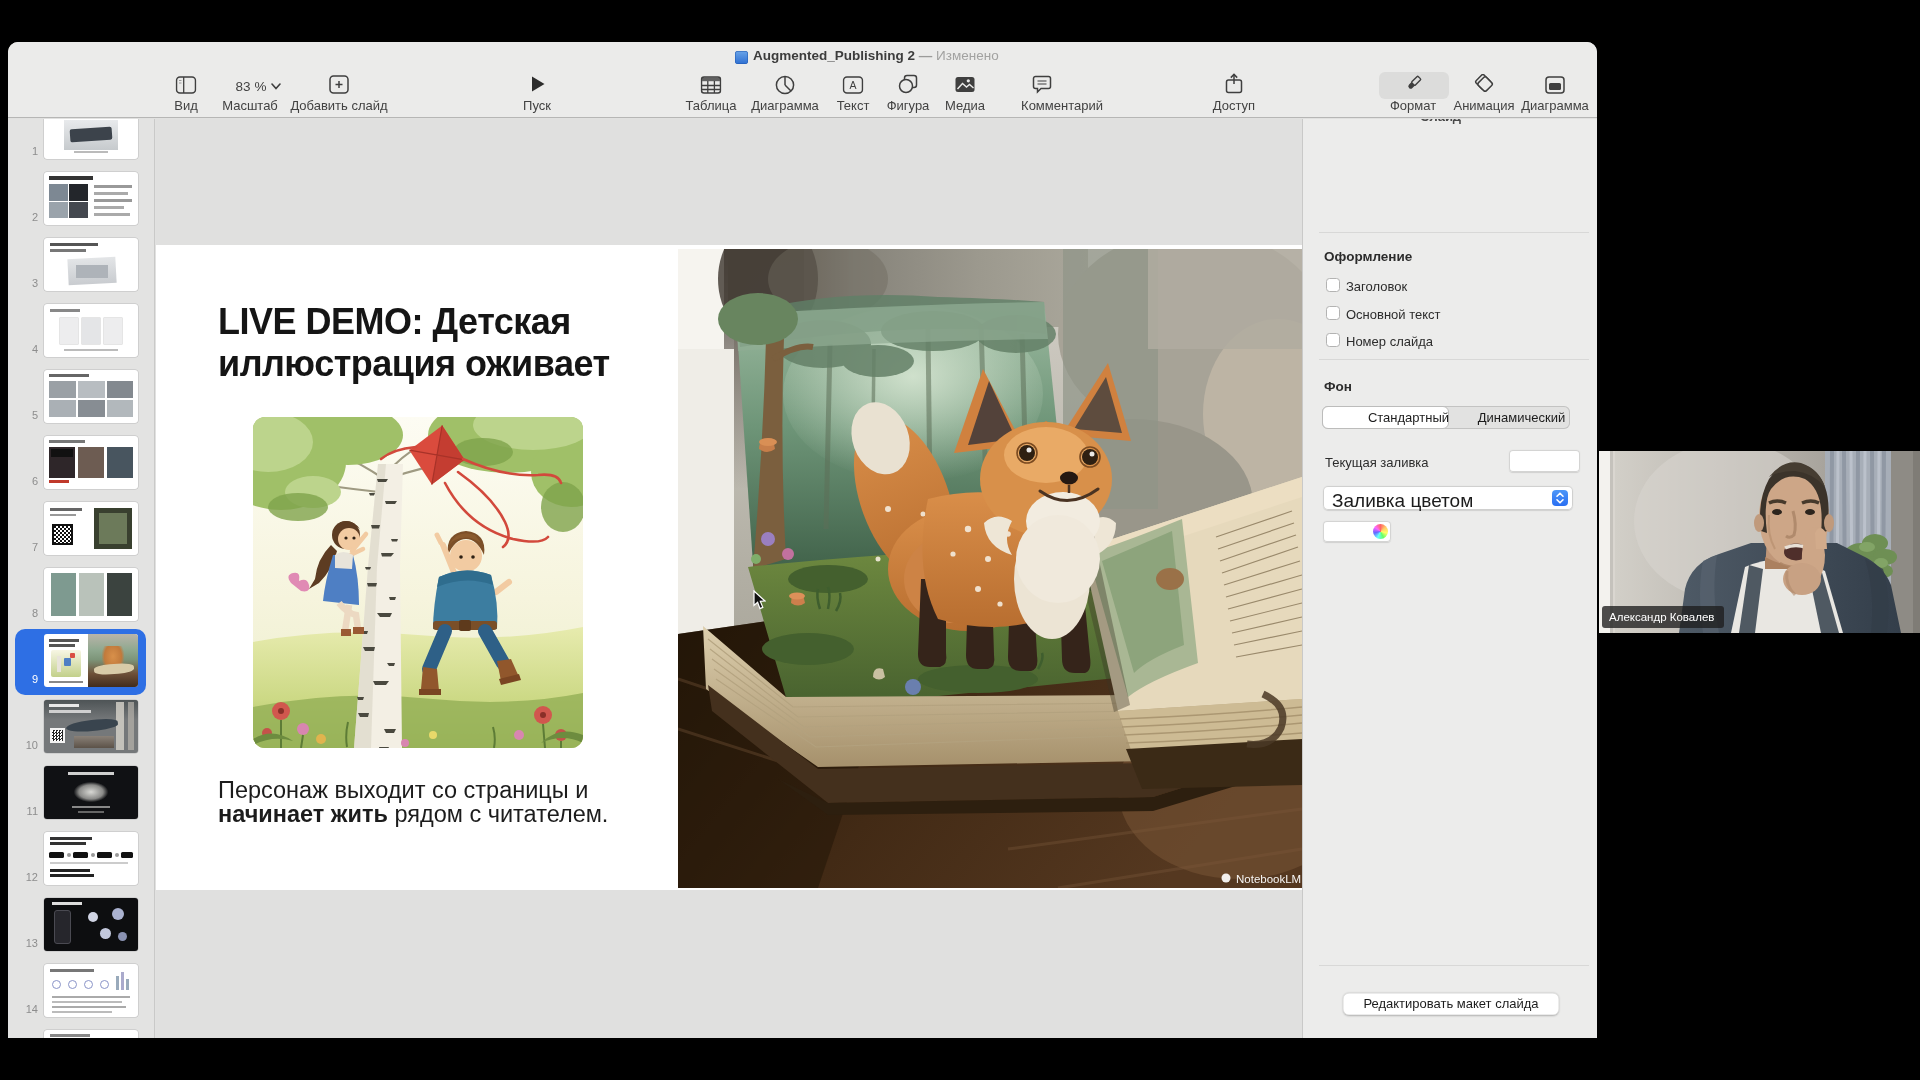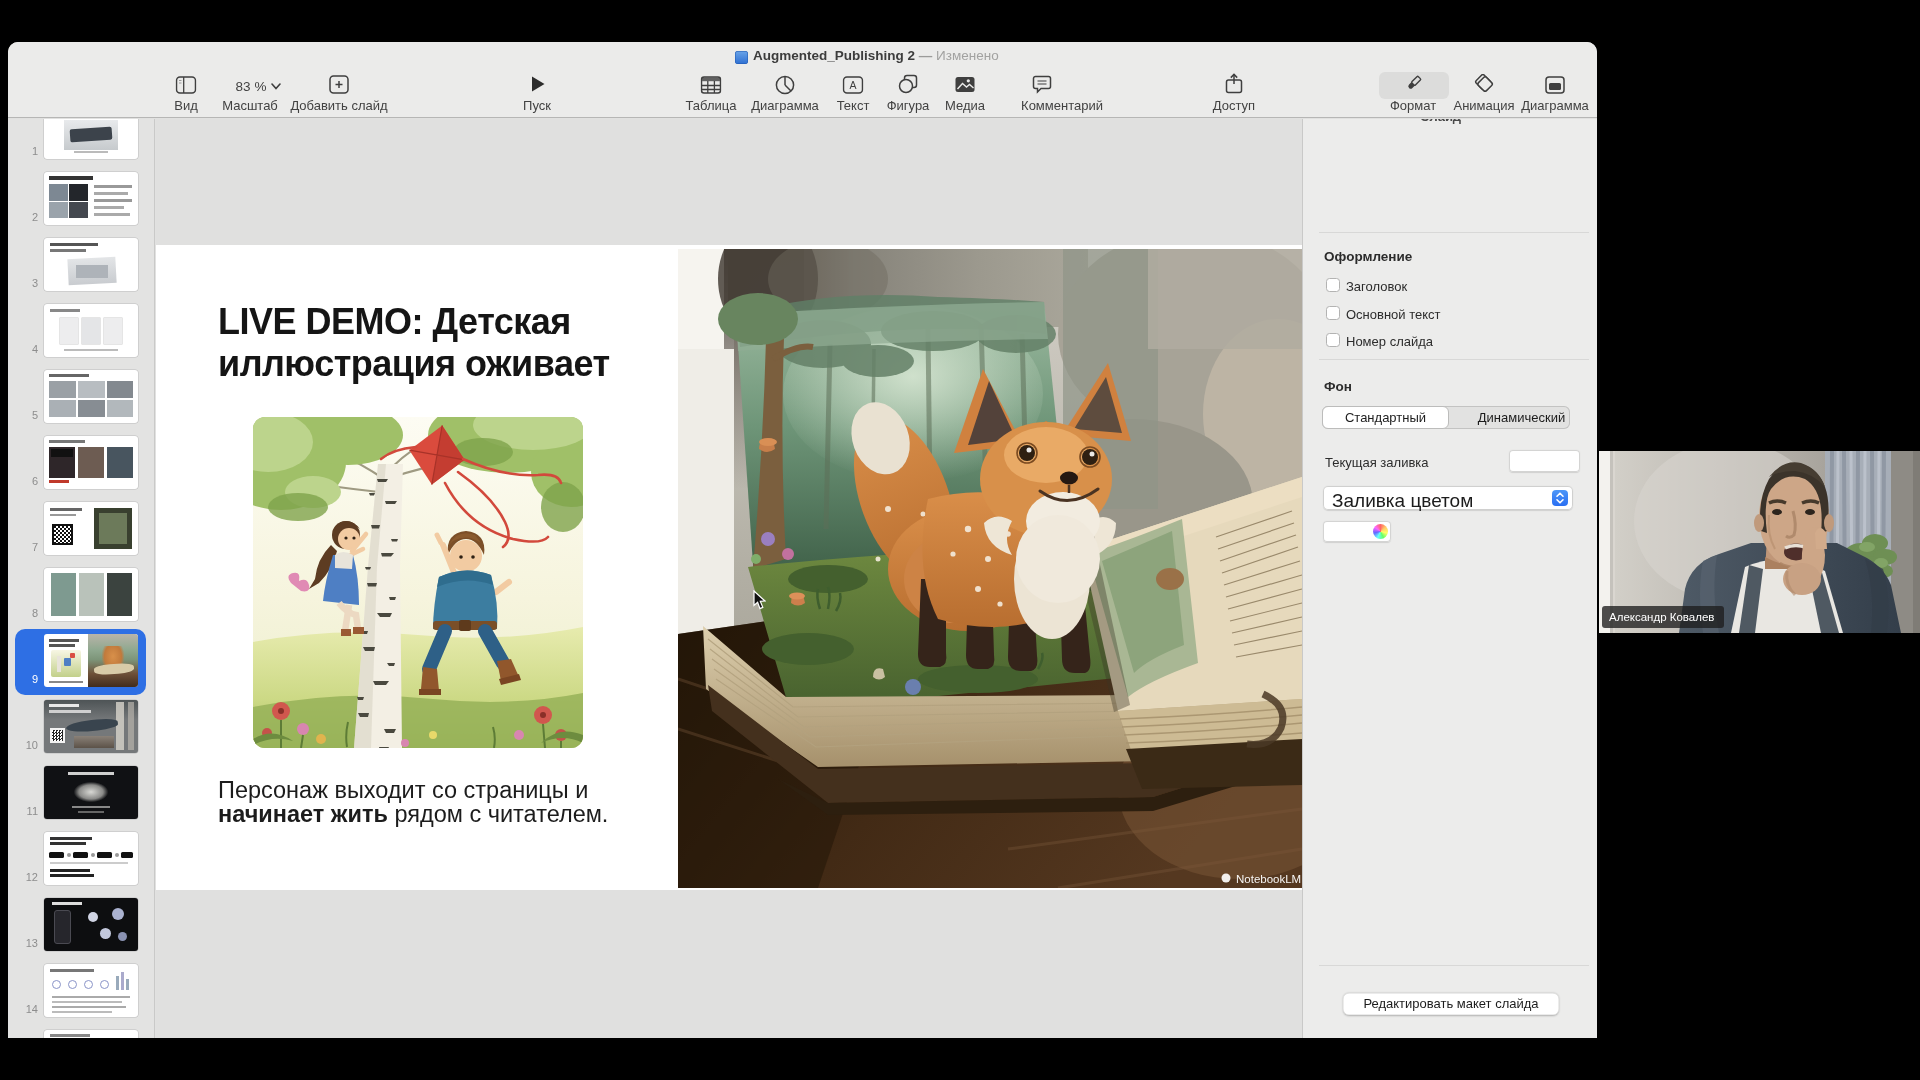--- a/index.html
+++ b/index.html
@@ -665,21 +665,21 @@
     <div class="abs" style="left:23px; top:159px; width:14px; height:14px; background:#fff; border:1px solid #b3b3b2; border-radius:3.5px;"></div>
     <div class="abs ptext" style="left:43px; top:160px;">Заголовок</div>
     <div class="abs" style="left:23px; top:187px; width:14px; height:14px; background:#fff; border:1px solid #b3b3b2; border-radius:3.5px;"></div>
     <div class="abs ptext" style="left:43px; top:188px;">Основной текст</div>
     <div class="abs" style="left:23px; top:214px; width:14px; height:14px; background:#fff; border:1px solid #b3b3b2; border-radius:3.5px;"></div>
     <div class="abs ptext" style="left:43px; top:215px;">Номер слайда</div>
     <div class="abs" style="left:16px; top:240px; width:270px; height:1px; background:#d8d8d7;"></div>
     <div class="abs" style="left:21px; top:260px; font-size:13.5px; font-weight:bold; color:#2c2c2c;">Фон</div>
     <div class="abs" style="left:19px; top:287px; width:248px; height:23px; border-radius:6px; background:#e2e2e1; box-shadow:inset 0 0 0 1px #c3c3c2;">
       <div class="abs" style="left:0; top:0; width:127px; height:23px; background:#fff; border:1px solid #bcbcbb; border-radius:6px;"></div>
-      <div class="abs" style="left:0px; top:4px; width:127px; text-align:center; font-size:13px; color:#1c1c1c;">Стандартный</div>
+      <div class="abs" style="left:0px; top:4px; width:127px; text-align:right; font-size:13px; color:#1c1c1c;">Стандартный</div>
       <div class="abs" style="left:127px; top:4px; width:121px; text-align:center; font-size:13px; color:#1c1c1c;padding-left:24px;">Динамический</div>
     </div>
     <div class="abs ptext" style="left:22px; top:336px;text-align:center;">Текущая заливка</div>
     <div class="abs" style="left:206px; top:331px; width:71px; height:22px; background:#fff; border-radius:4px; box-shadow:inset 0 0 0 1px #d4d4d3, 0 0.5px 1px rgba(0,0,0,0.12);"></div>
     <div class="abs" style="left:20px; top:367px; width:250px; height:24px; background:#fff; border-radius:5px; box-shadow:inset 0 0 0 1px #d0d0cf, 0 0.5px 1px rgba(0,0,0,0.12);">
       <div class="abs" style="left:9px; top:4px; font-size:19px; color:#1c1c1c;">Заливка цветом</div>
       <div class="abs" style="left:229px; top:4px; width:16px; height:16px; border-radius:4px; background:linear-gradient(180deg,#4d97f8,#2a6ff2);">
         <svg width="16" height="16" viewBox="0 0 16 16">
             <path d="M5 6.2 L8 3.2 L11 6.2" fill="none" stroke="#fff" stroke-width="1.6" stroke-linecap="round" stroke-linejoin="round"></path>
             <path d="M5 9.8 L8 12.8 L11 9.8" fill="none" stroke="#fff" stroke-width="1.6" stroke-linecap="round" stroke-linejoin="round"></path>

